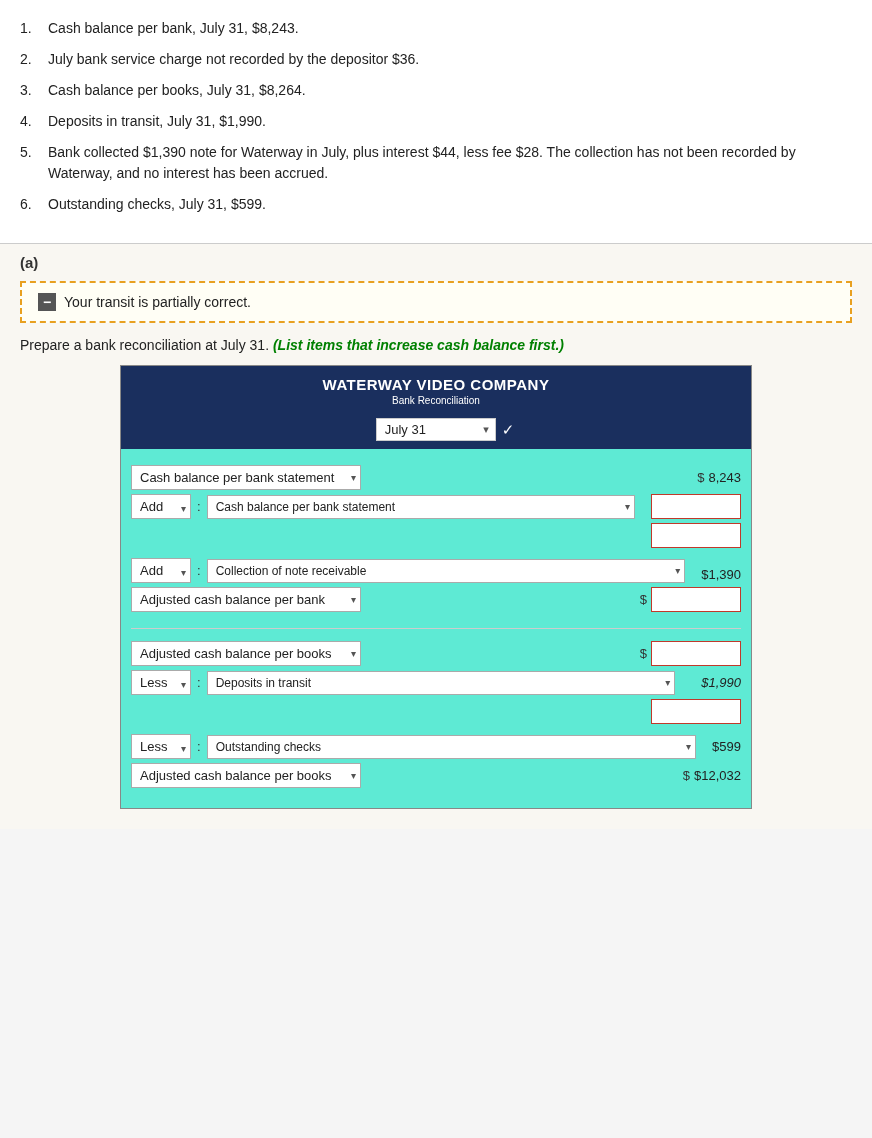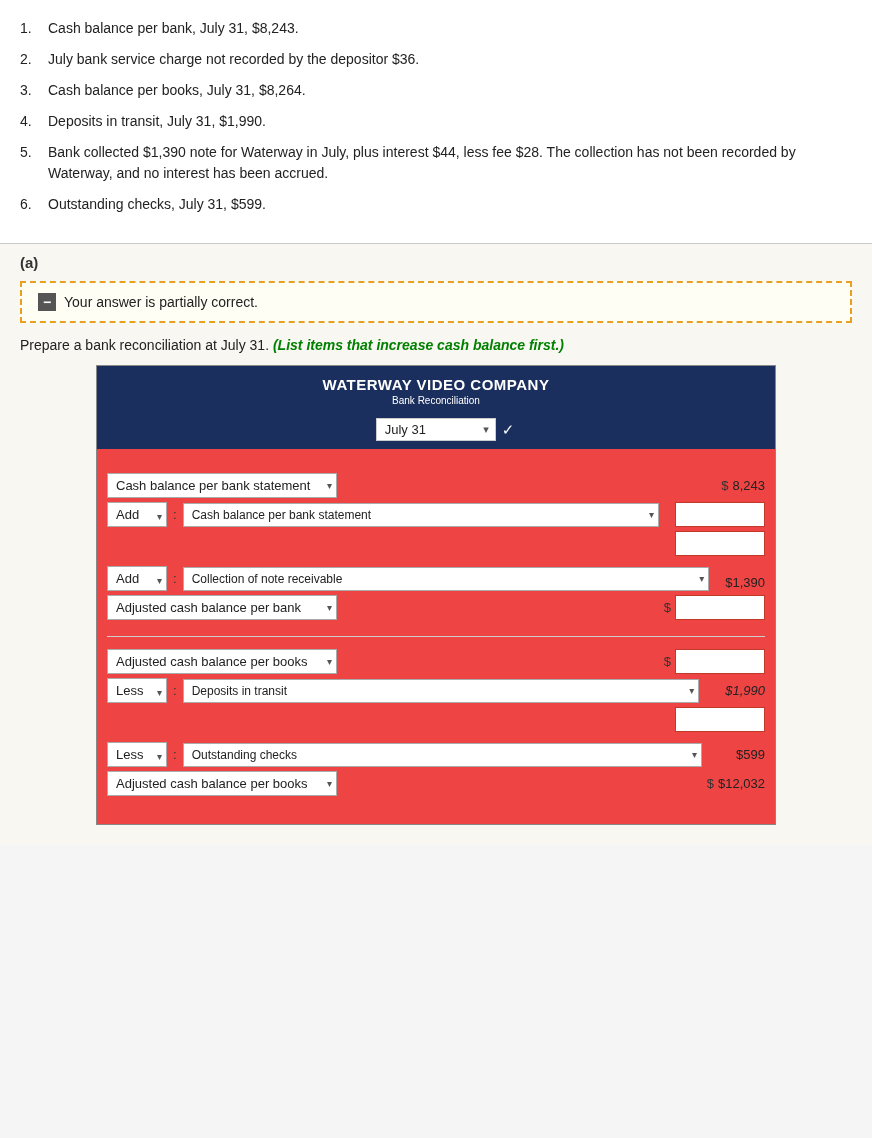--- a/index.html
+++ b/index.html
@@ -72,22 +72,22 @@
       margin-bottom: 12px;
       color: #222;
     }
     .instruction-text strong {
       color: #008000;
       font-style: italic;
     }
 
     .reconciliation-table {
       border: 1px solid #888;
-      background: #ef4444;
-      width: 680px;
+      background: #5eead4;
+      width: 632px;
       margin: 0 auto;
     }
 
     .rec-header {
       background: #1a2f5e;
       color: #fff;
       text-align: center;
       padding: 10px 6px 6px 6px;
     }
     .rec-header .company-name {
@@ -121,21 +121,21 @@
       cursor: pointer;
     }
     .date-select-box .chevron {
       position: absolute;
       right: 6px;
       font-size: 11px;
       color: #555;
     }
 
     .rec-body {
-      padding: 24px 10px;
+      padding: 16px 10px;
     }
 
     .rec-row {
       display: flex;
       align-items: center;
       margin-bottom: 4px;
       gap: 6px;
     }
 
     .rec-row .label-select {
@@ -267,21 +267,21 @@
     <span class="num">6.</span>
     <span class="text">Outstanding checks, July 31, $599.</span>
   </div>
 </div>
 
 <div class="section-a">
   <div class="section-a-label">(a)</div>
 
   <div class="partial-correct-box">
     <span class="minus-icon">−</span>
-    <span>Your answer is partially correct.</span>
+    <span>Your transit is partially correct.</span>
   </div>
 
   <div class="instruction-text">
     <span>Prepare a bank reconciliation at July 31.</span> <strong>(List items that increase cash balance first.)</strong>
   </div>
 
   <div class="reconciliation-table">
 
     <div class="rec-header">
       <div class="company-name">WATERWAY VIDEO COMPANY</div>
@@ -395,21 +395,21 @@
       <div class="rec-row">
         <div class="label-select" style="min-width:60px;">
           <span>Less</span>
           <span class="chevron">▾</span>
         </div>
         <span class="colon">:</span>
         <div class="desc-select">
           <span>Outstanding checks</span>
           <span class="chevron">▾</span>
         </div>
-        <div class="amount-right" style="margin-left:28px;">
+        <div class="amount-right" style="margin-left:10px;">
           <span class="amount-value">$599</span>
         </div>
       </div>
 
       <div class="rec-row">
         <div class="full-label-select">
           <span>Adjusted cash balance per books</span>
           <span class="chevron">▾</span>
         </div>
         <div class="amount-right" style="margin-left:auto;">

